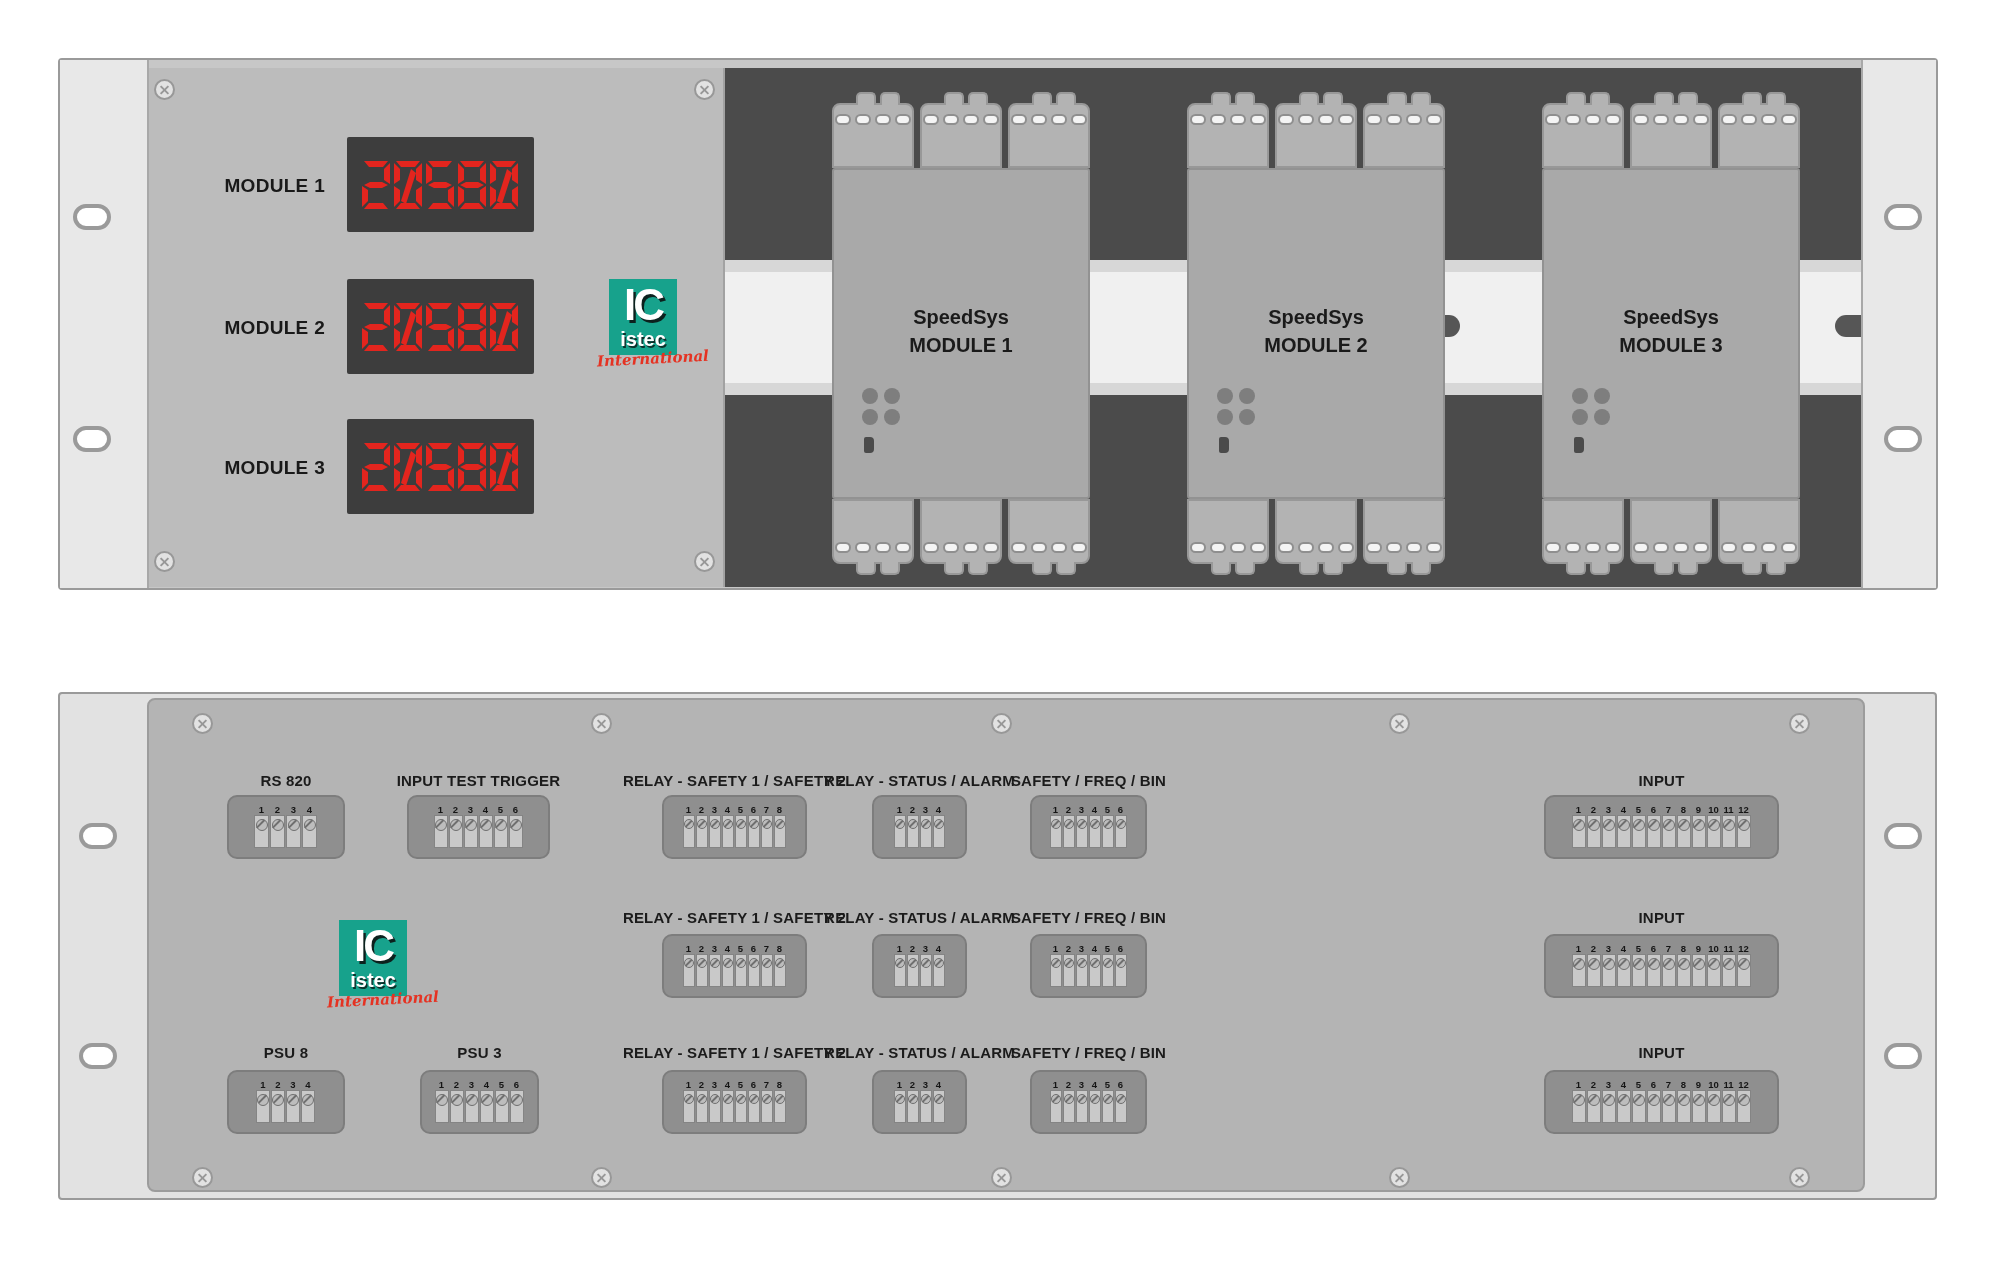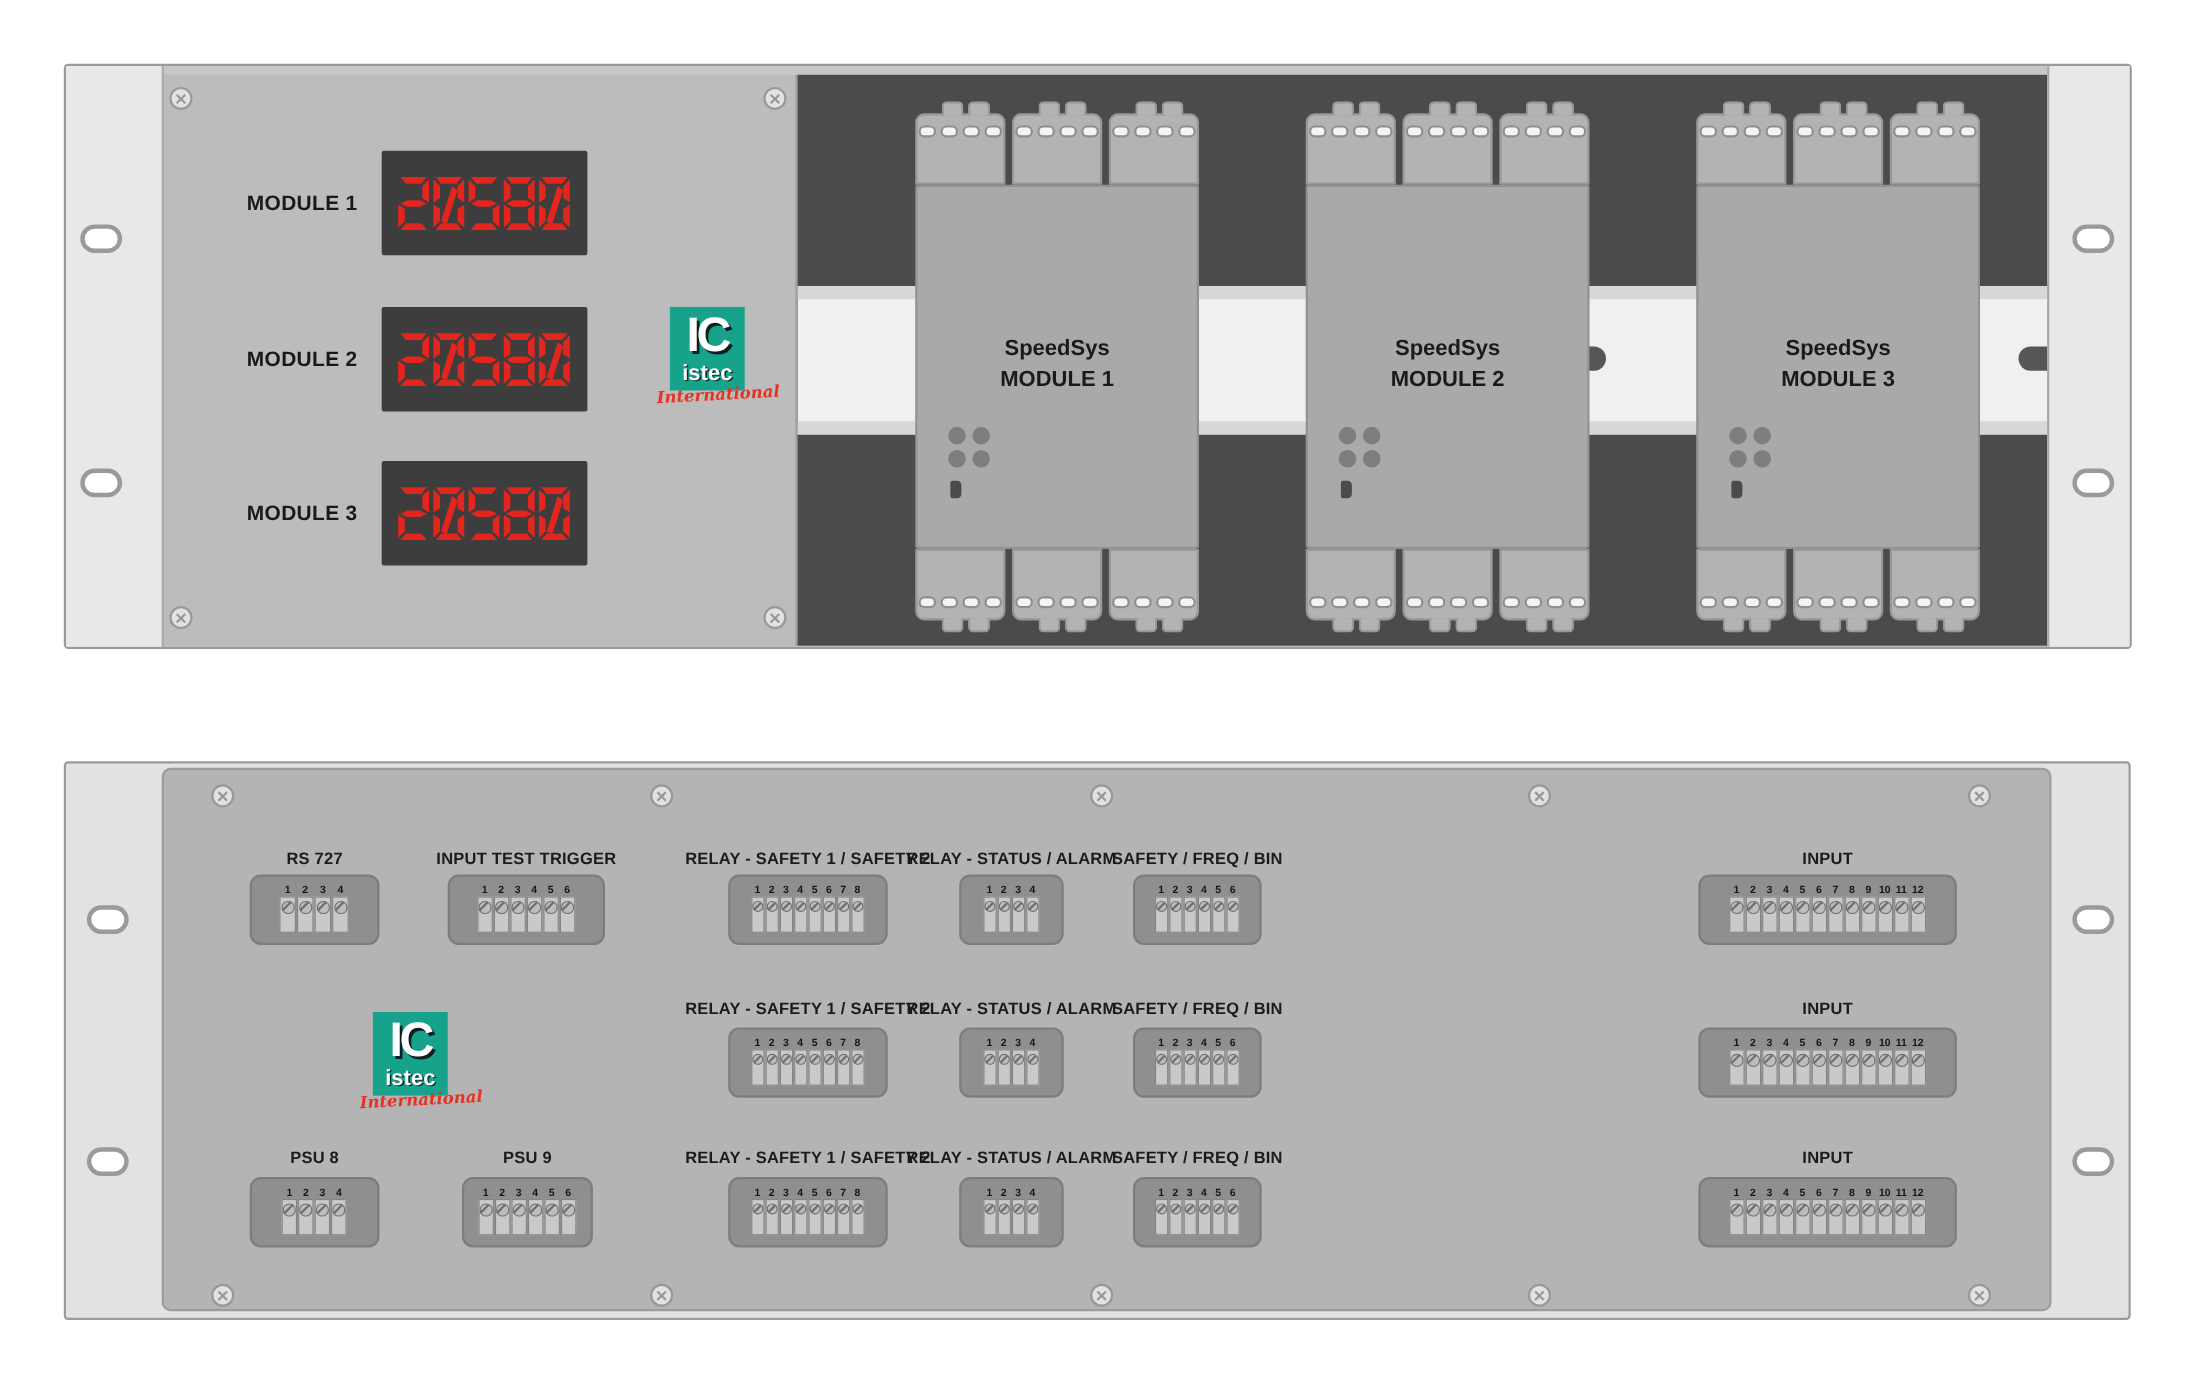--- a/index.html
+++ b/index.html
@@ -463,21 +463,21 @@
       <i class="b"></i>
     </div>
     <div class="xscrew" style="left: 1729px; top: 473px;">
       <i class="a"></i>
       <i class="b"></i>
     </div>
     <div class="oval" style="left: 19px; top: 129px;"></div>
     <div class="oval" style="left: 19px; top: 349px;"></div>
     <div class="oval" style="left: 1824px; top: 129px;"></div>
     <div class="oval" style="left: 1824px; top: 349px;"></div>
-    <div class="tblock-label" style="left: 226px; top: 78px;">RS 727</div>
+    <div class="tblock-label" style="left: 226px; top: 78px;">RS 820</div>
     <div class="tblock" style="left: 167px; top: 101px; width: 118px;">
       <div class="tcol">
         <div class="tnum">1</div>
         <div class="tcell" style="width: 15px;">
           <div class="screw">
             <i></i>
           </div>
         </div>
       </div>
       <div class="tcol">
@@ -1088,21 +1088,21 @@
       </div>
       <div class="tcol">
         <div class="tnum">4</div>
         <div class="tcell" style="width: 14px;">
           <div class="screw">
             <i></i>
           </div>
         </div>
       </div>
     </div>
-    <div class="tblock-label" style="left: 419.5px; top: 350px;">PSU 9</div>
+    <div class="tblock-label" style="left: 419.5px; top: 350px;">PSU 3</div>
     <div class="tblock" style="left: 360px; top: 376px; width: 119px;">
       <div class="tcol">
         <div class="tnum">1</div>
         <div class="tcell" style="width: 14px;">
           <div class="screw">
             <i></i>
           </div>
         </div>
       </div>
       <div class="tcol">

